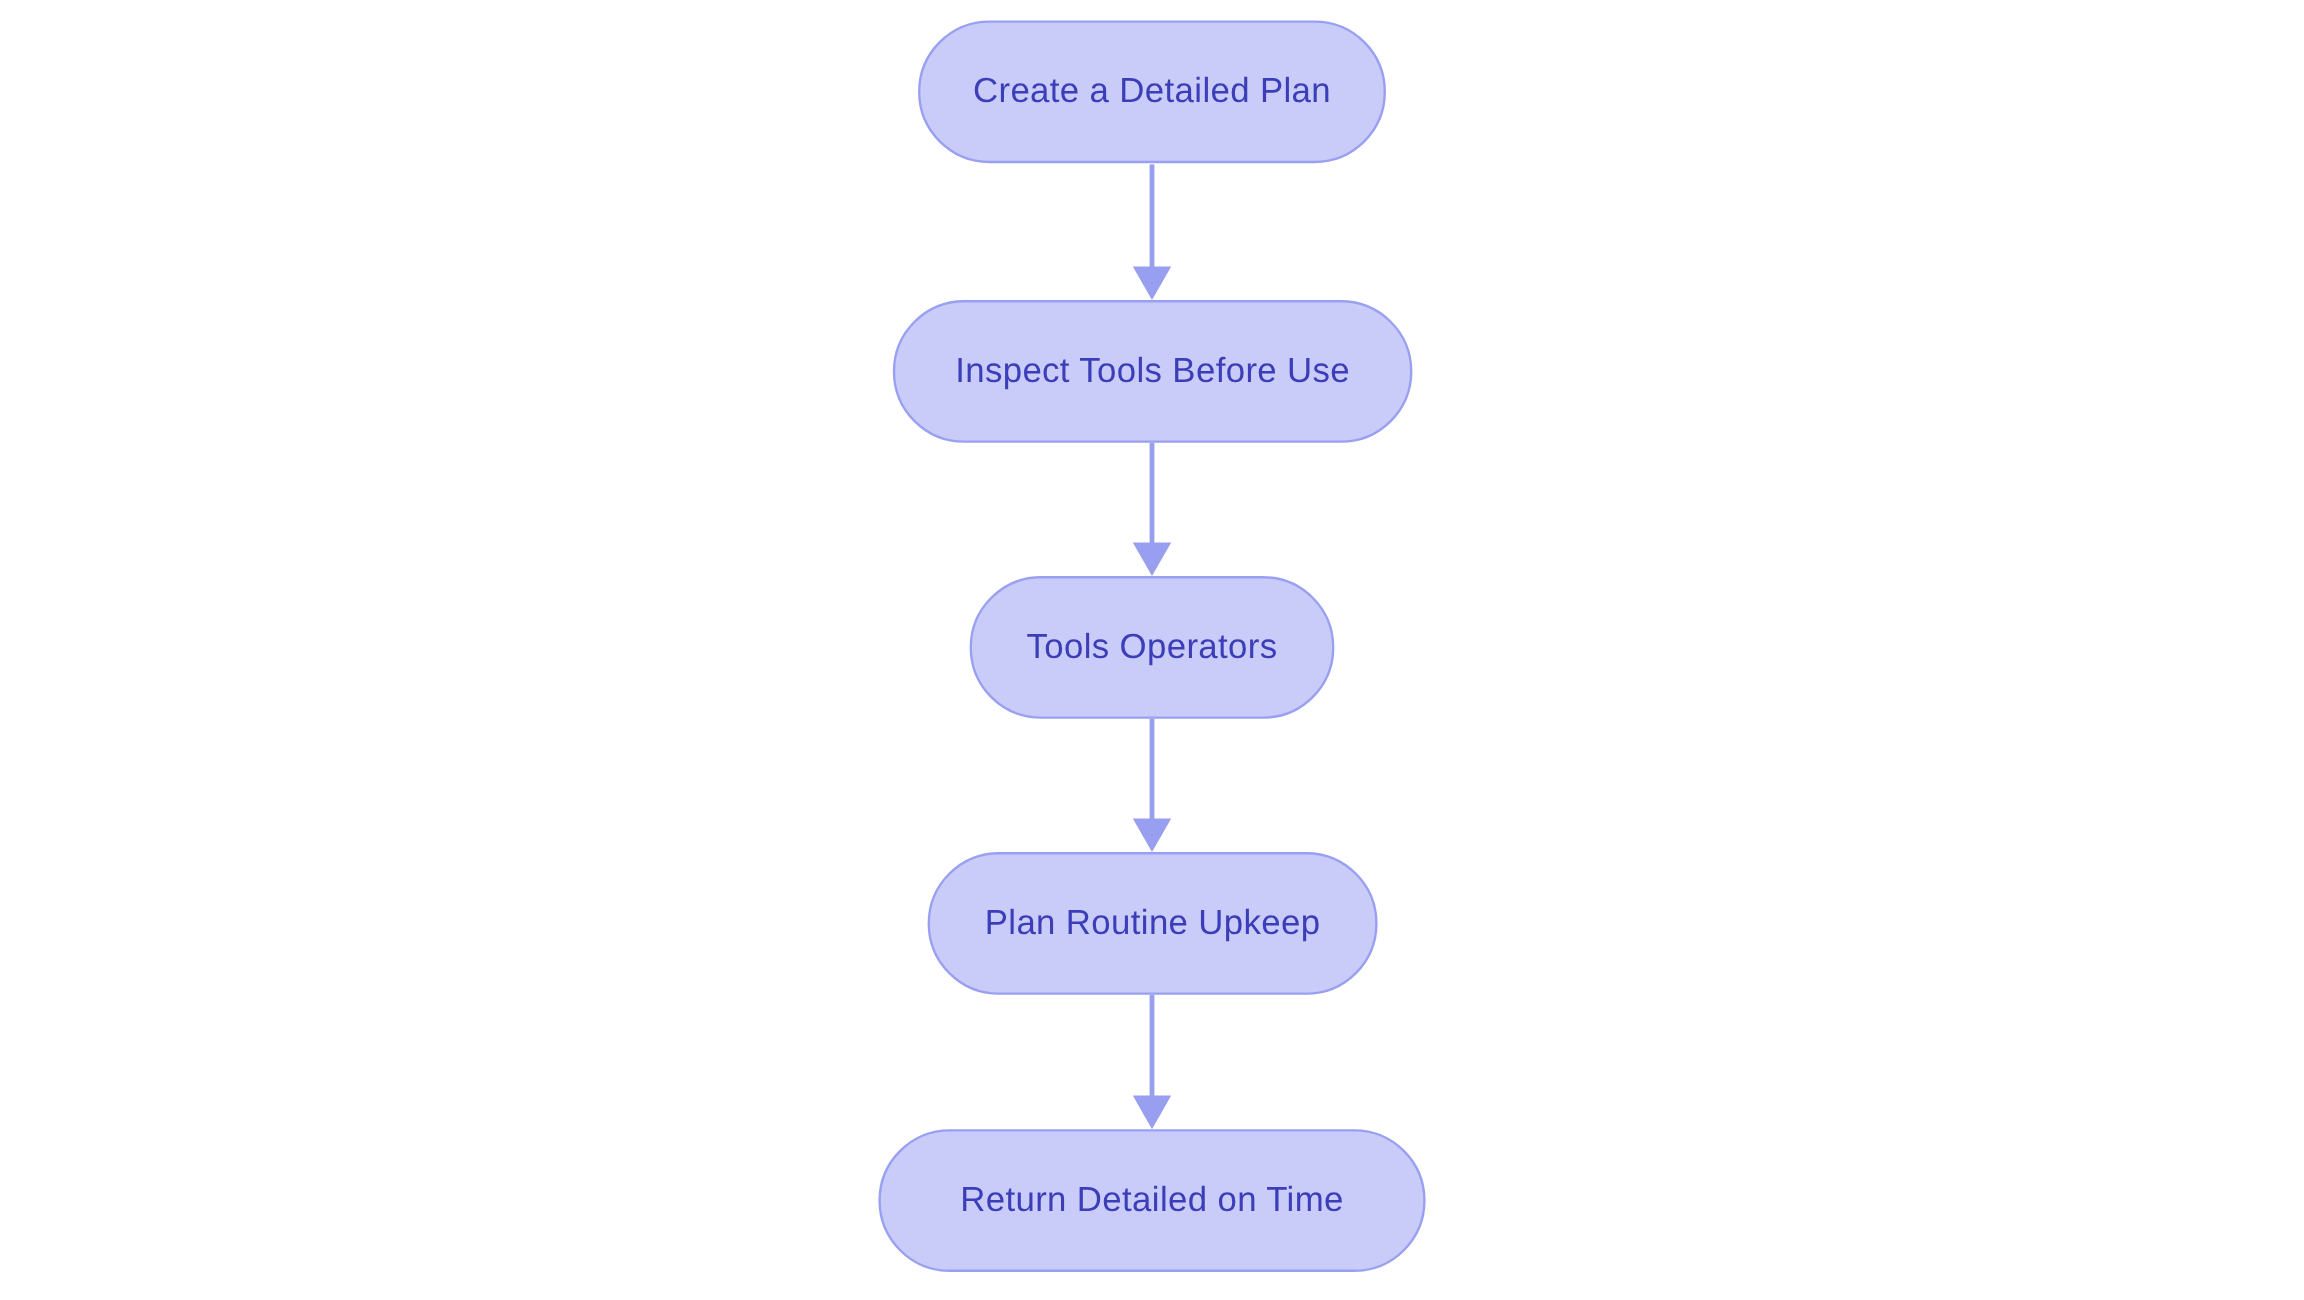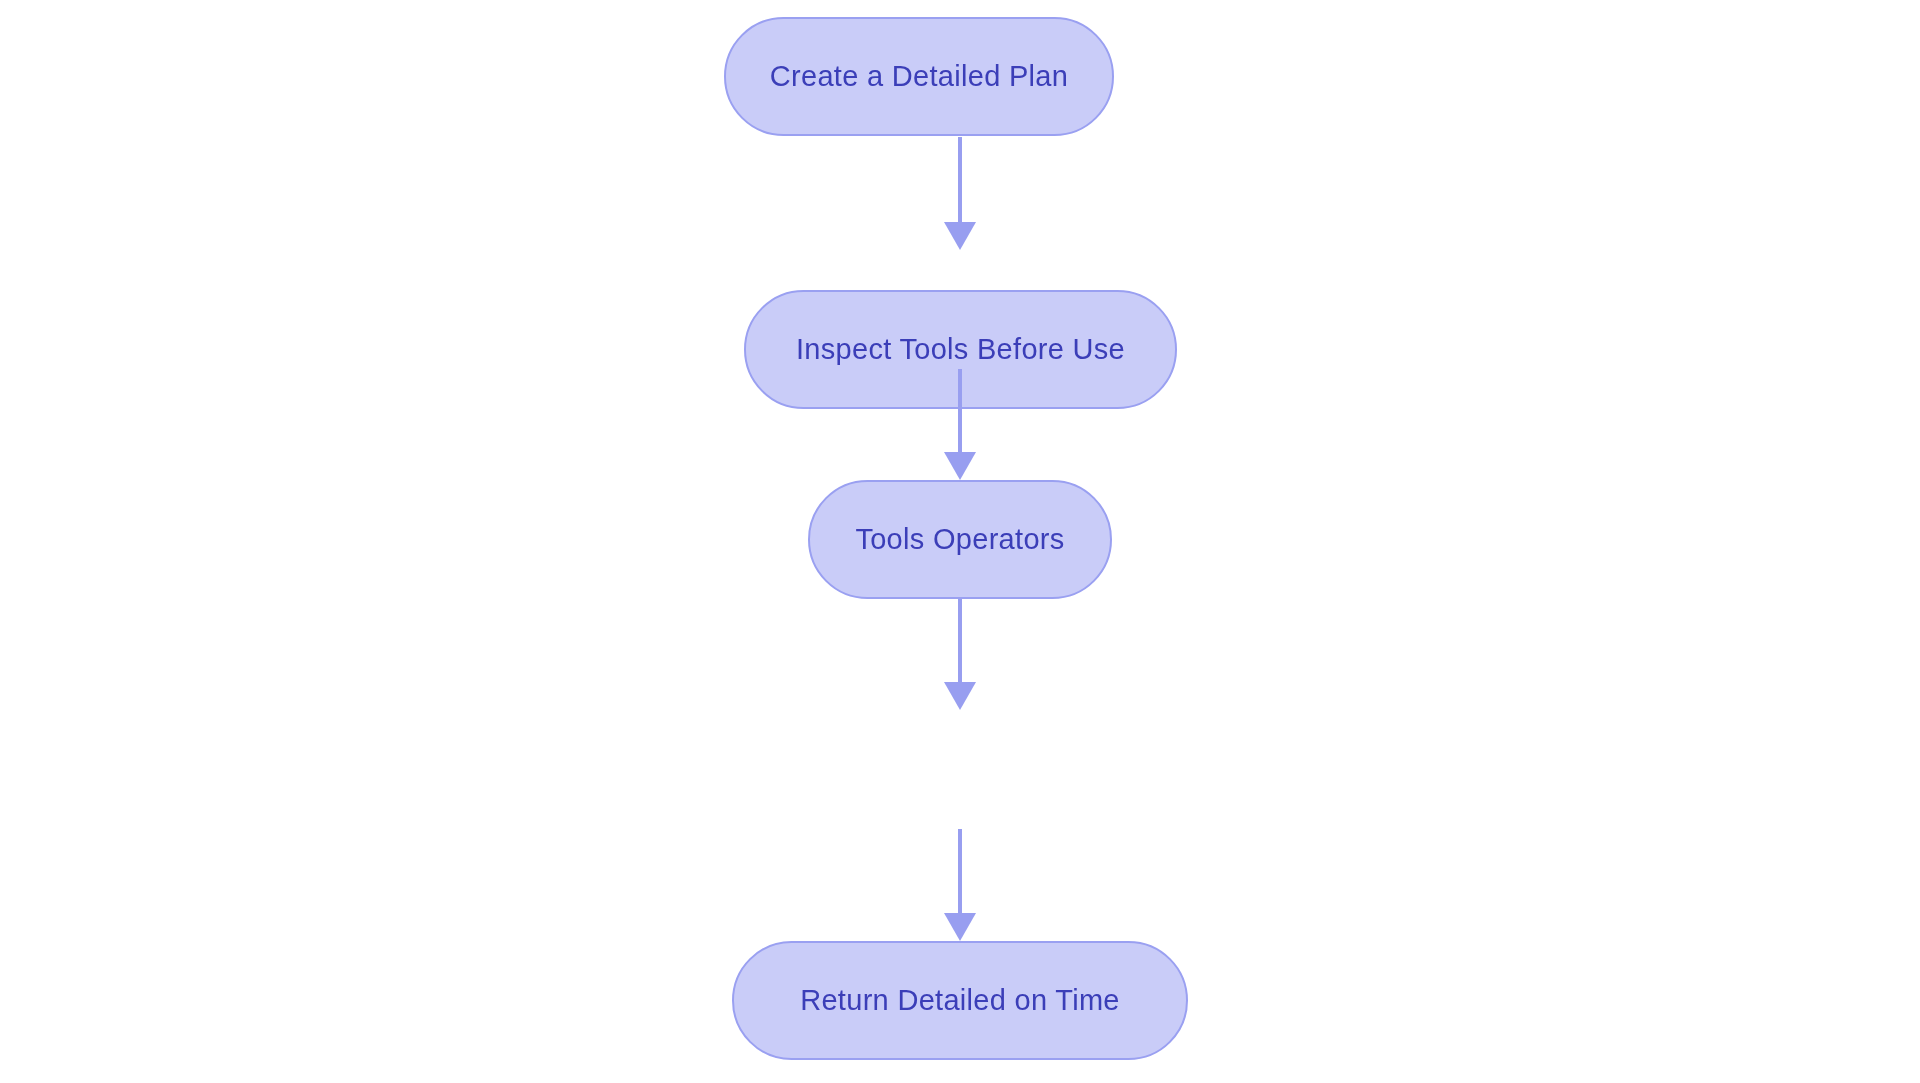--- a/index.html
+++ b/index.html
@@ -27,22 +27,22 @@
     border-radius: 60px;
     color: var(--node-text, #3b3eb8);
     font-size: 29px;
     font-weight: 400;
     letter-spacing: 0.3px;
     display: flex;
     align-items: center;
     justify-content: center;
     white-space: nowrap;
   }
-  .n1 { left: 724px; top: 17px;  width: 390px; }
-  .n2 { left: 744px; top: 250px; width: 433px; margin-top: 40px; }
+  .n1 { left: 765px; top: 17px;  width: 390px; }
+  .n2 { left: 744px; top: 250px; width: 433px; }
   .n3 { left: 808px; top: 480px; width: 304px; }
   .n4 { left: 773px; top: 710px; width: 375px; }
   .n5 { left: 732px; top: 941px; width: 456px; }
 
   .connector {
     position: absolute;
     left: 944px;
     width: 32px;
   }
   .c1 { top: 137px; height: 113px; }
@@ -94,20 +94,23 @@
 
   <div class="node n3">
     <span>Tools Operators</span>
   </div>
 
   <div class="connector c3">
     <div class="arrow-line"></div>
     <div class="arrow-head"></div>
   </div>
 
+  <div class="node n4">
+    <span>Plan Routine Upkeep</span>
+  </div>
 
   <div class="connector c4">
     <div class="arrow-line"></div>
     <div class="arrow-head"></div>
   </div>
 
   <div class="node n5">
     <span>Return Detailed on Time</span>
   </div>
 

